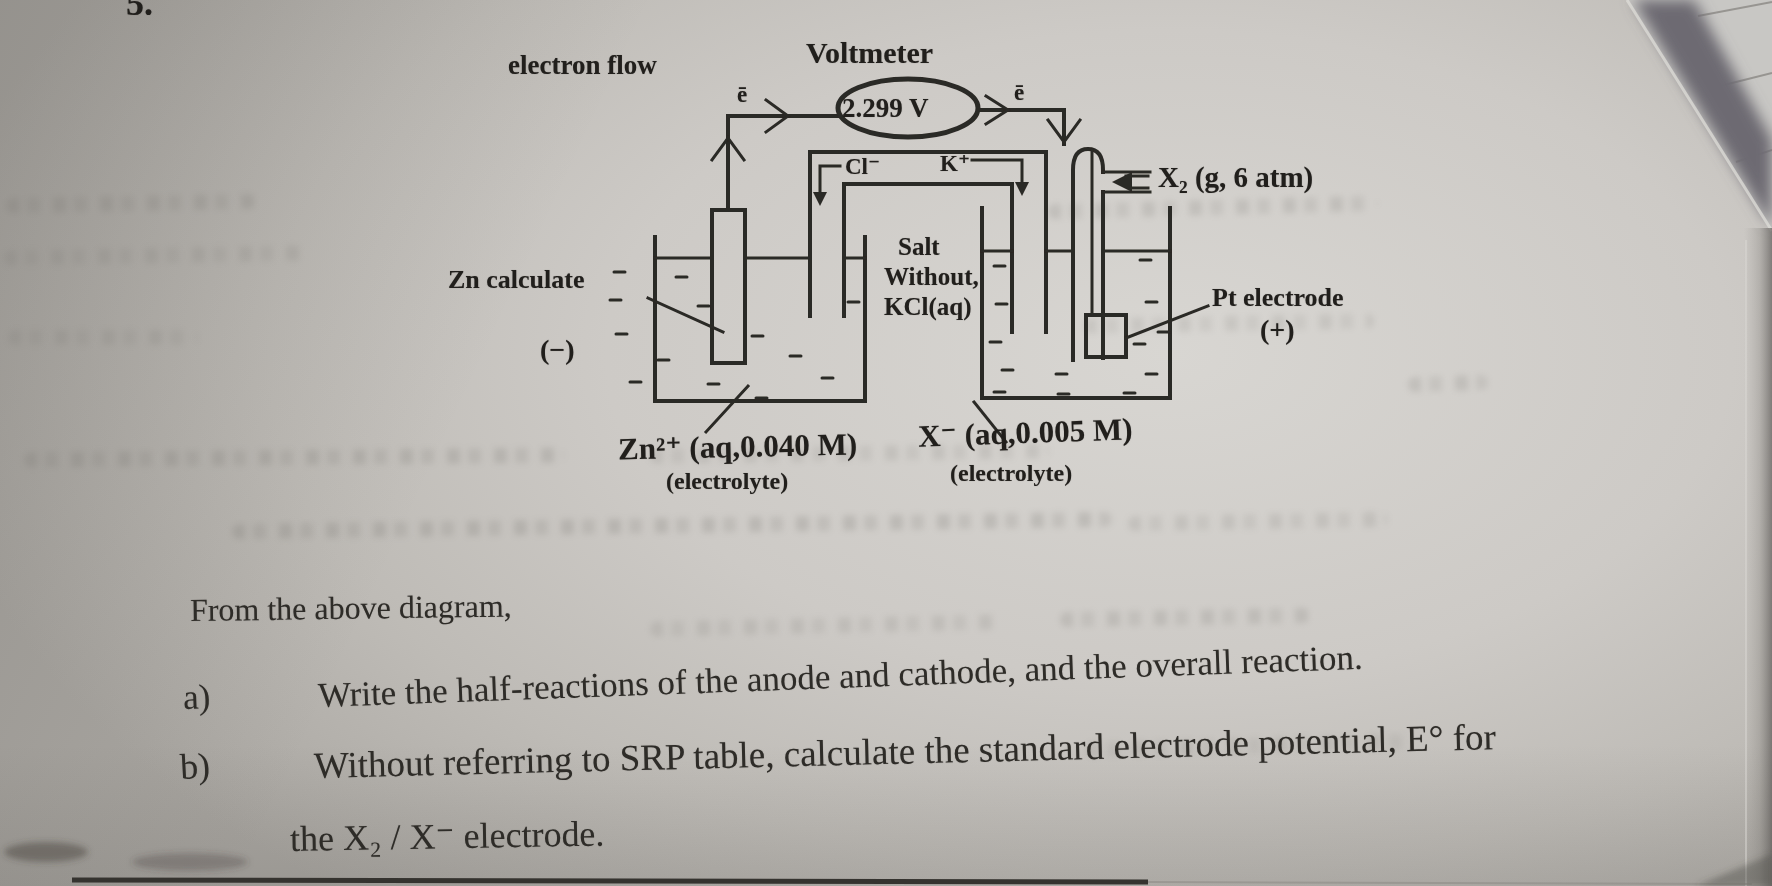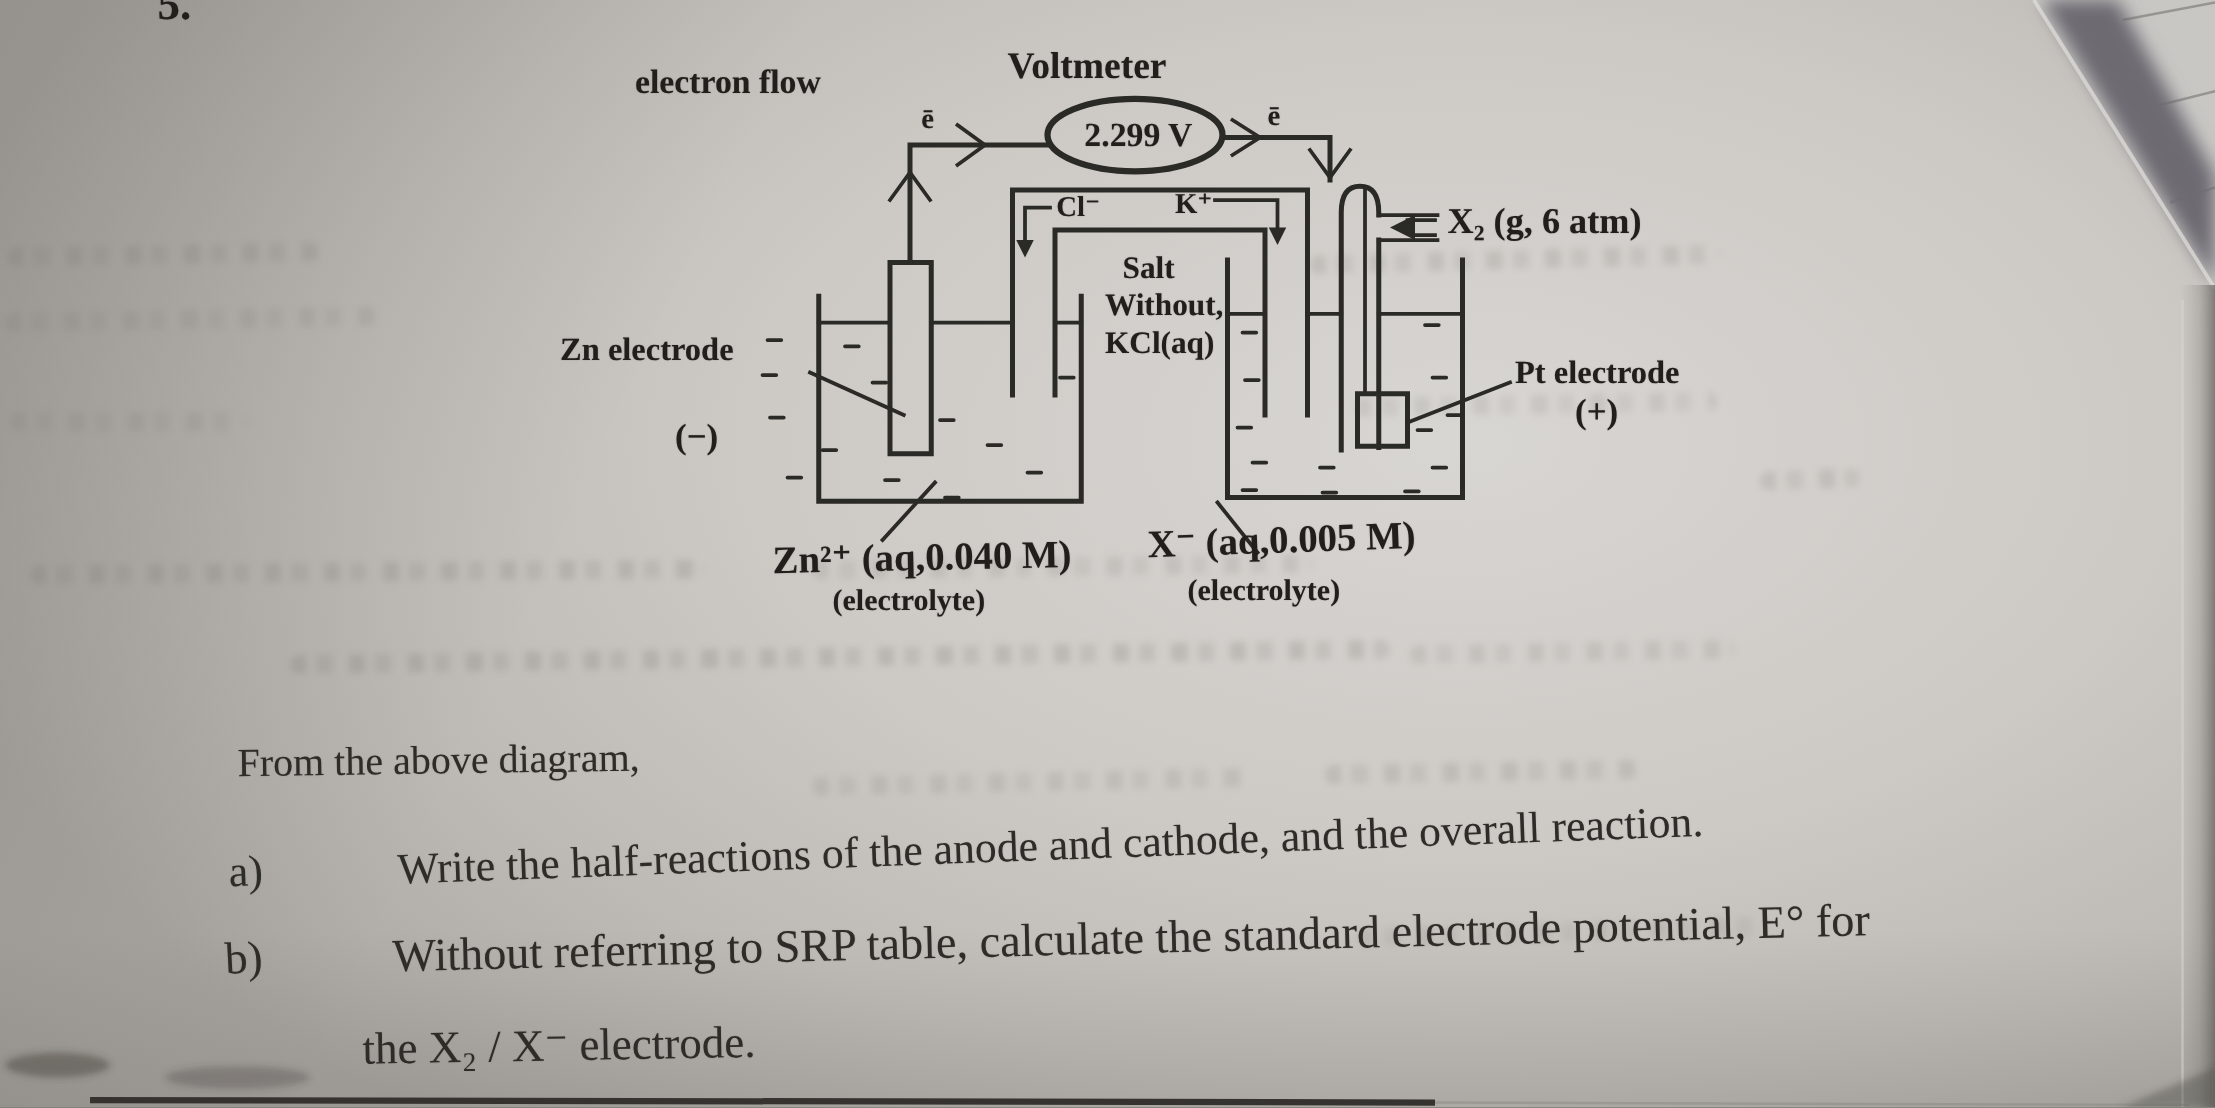--- a/index.html
+++ b/index.html
@@ -22,21 +22,21 @@
     font-family:"Liberation Serif","DejaVu Serif",serif;
     text-shadow:0 0 1px rgba(33,31,28,.35);
   }
   .qtext{
     position:absolute;z-index:3;white-space:nowrap;color:#2e2c28;
     font-family:"Liberation Serif","DejaVu Serif",serif;
     text-shadow:0 0 1px rgba(46,44,40,.3);
     transform-origin:left center;
   }
   .sb-line{display:block;line-height:30px;}
-  .sb-line.first{padding-left:14px;}
+  .sb-line.first{padding-left:14px;margin-top:32px;}
 </style>
 </head>
 <body>
 
 <div class="page">
 
   <div class="smudge" style="left:6px;top:196px;width:250px;opacity:.32;transform:rotate(-1deg);"></div>
   <div class="smudge" style="left:4px;top:248px;width:300px;opacity:.26;transform:rotate(-1deg);"></div>
   <div class="smudge" style="left:1048px;top:200px;width:330px;opacity:.30;transform:rotate(-1.5deg);"></div>
   <div class="smudge" style="left:8px;top:330px;width:190px;opacity:.25;"></div>
@@ -136,34 +136,34 @@
         M1002,370 h11 M1056,374 h11 M1146,374 h11 M994,392 h11 M1058,394 h11 M1124,393 h11 M1158,332 h11"></path>
     </g>
   </svg>
 
   <div class="dlbl" style="left:126px;top:-18px;font-size:36px;">5.</div>
 
   <div class="dlbl" style="left:508px;top:50px;font-size:27px;">electron flow</div>
   <div class="dlbl" style="left:806px;top:36px;font-size:30px;">Voltmeter</div>
   <div class="dlbl" style="left:737px;top:82px;font-size:23px;">ē</div>
   <div class="dlbl" style="left:1014px;top:80px;font-size:23px;">ē</div>
-  <div class="dlbl" style="left:842px;top:93px;width:112px;text-align:right;font-size:27px;">2.299 V</div>
+  <div class="dlbl" style="left:842px;top:93px;width:112px;text-align:left;font-size:27px;">2.299 V</div>
 
   <div class="dlbl" style="left:845px;top:152px;font-size:23px;text-align:right;">Cl⁻</div>
   <div class="dlbl" style="left:940px;top:149px;font-size:23px;">K⁺</div>
 
   <div class="dlbl" style="left:884px;top:200px;font-size:25px;">
     <span class="sb-line first">Salt</span>
     <span class="sb-line">Without,</span>
     <span class="sb-line">KCl(aq)</span>
   </div>
 
   <div class="dlbl" style="left:1158px;top:161px;font-size:29px;">X₂ (g, 6 atm)</div>
 
-  <div class="dlbl" style="left:448px;top:265px;font-size:26px;">Zn electrode</div>
+  <div class="dlbl" style="left:448px;top:265px;font-size:26px;">Zn calculate</div>
   <div class="dlbl" style="left:540px;top:334px;font-size:28px;">(−)</div>
 
   <div class="dlbl" style="left:1212px;top:283px;font-size:26px;">Pt electrode</div>
   <div class="dlbl" style="left:1260px;top:314px;font-size:28px;">(+)</div>
 
   <div class="dlbl" style="left:618px;top:428px;font-size:31px;transform:rotate(-1.2deg);">Zn²⁺ (aq,0.040 M)</div>
   <div class="dlbl" style="left:666px;top:468px;font-size:24px;">(electrolyte)</div>
 
   <div class="dlbl" style="left:918px;top:414px;font-size:31px;transform:rotate(-2deg);">X⁻ (aq,0.005 M)</div>
   <div class="dlbl" style="left:950px;top:460px;font-size:24px;">(electrolyte)</div>

